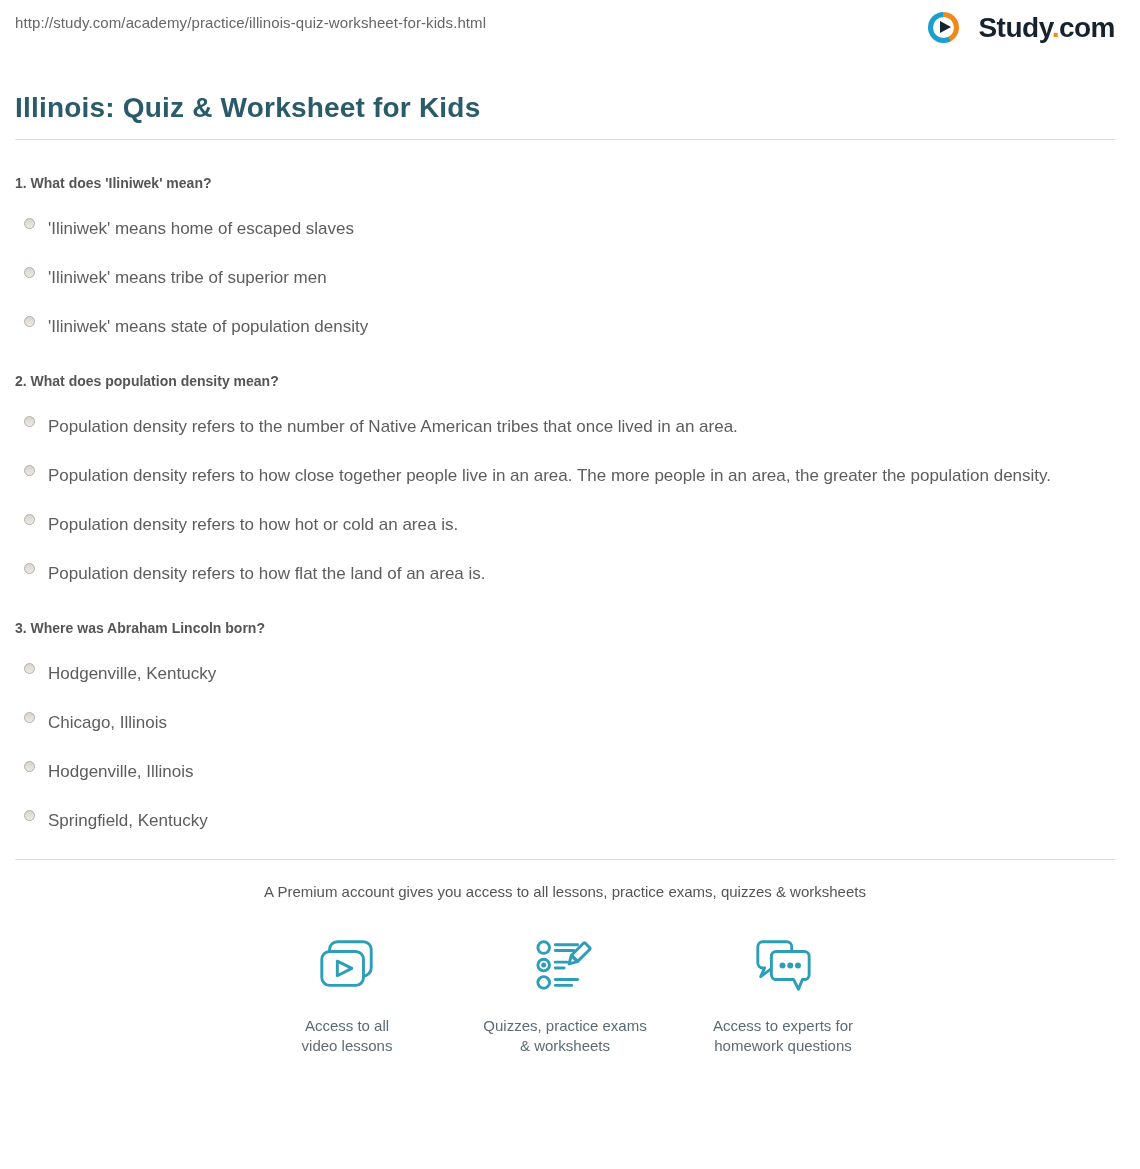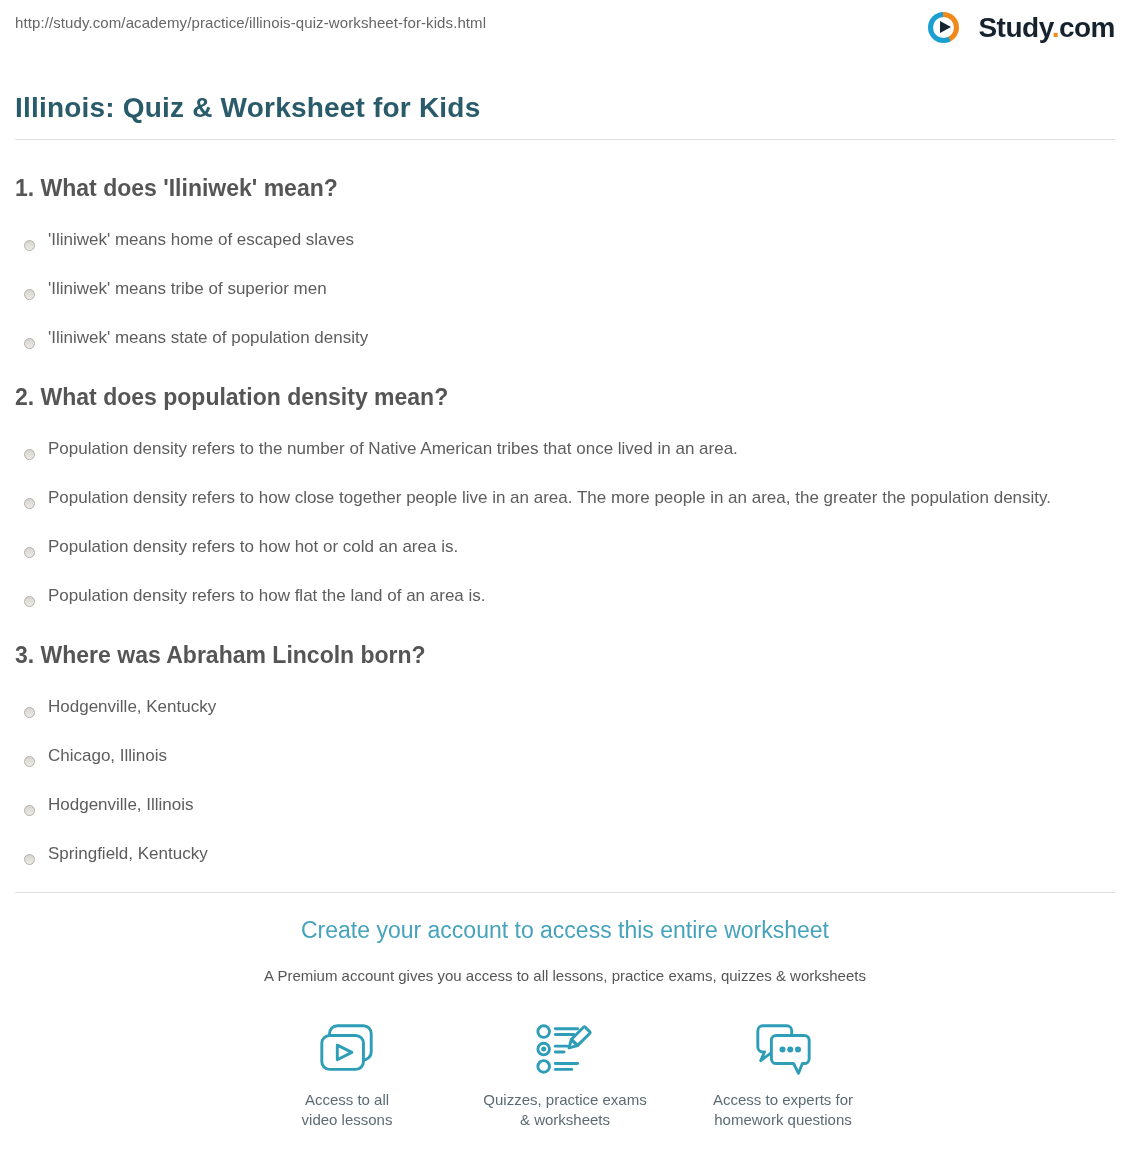--- a/index.html
+++ b/index.html
@@ -64,28 +64,28 @@
   }
   .rule {
     border: none;
     border-top: 1px solid #ddd;
     margin-top: 15px;
   }
 
   
   .question { margin-top: 35px; }
   .q-heading {
-    font-size: 23px;
+    font-size: 14px;
     font-weight: 700;
     color: #555;
   }
   .options { margin-top: 27px; }
   .option {
     display: flex;
-    align-items: flex-end;
+    align-items: flex-start;
     margin-bottom: 27px;
     cursor: pointer;
   }
   .radio {
     flex: 0 0 auto;
     width: 11px; height: 11px;
     margin: 0 13px 0 9px;
     border-radius: 50%;
     background: linear-gradient(#d8d4ce, #eeebe7);
     border: 1px solid #b4afa7;
@@ -114,21 +114,21 @@
     font-size: 15px;
     color: #555;
   }
   .features {
     margin-top: 38px;
     display: flex;
     justify-content: center;
   }
   .feature { width: 218px; text-align: center; }
   .feature svg { height: 56px; display: inline-block; }
-  .feature-label { margin-top: 8px; font-size: 15px; color: #5c6b73; line-height: 20px; }
+  .feature-label { margin-top: 18px; font-size: 15px; color: #5c6b73; line-height: 20px; }
   .feature-label span { display: block; }
   .icon-stroke { fill: none; stroke: #2e9db8; stroke-width: 3; stroke-linejoin: round; stroke-linecap: round; }
   .icon-stroke-fill { fill: #fff; stroke: #2e9db8; stroke-width: 3; stroke-linejoin: round; }
   .icon-fill { fill: #2e9db8; }
 </style>
 </head>
 <body>
 
 <div class="page">
 
@@ -199,21 +199,20 @@
         <span class="option-text">Hodgenville, Illinois</span>
       </div>
       <div class="option">
         <span class="radio"></span>
         <span class="option-text">Springfield, Kentucky</span>
       </div>
     </div>
   </section>
 
   <section class="cta">
-    <h2 class="cta-heading">Create your account to access this entire worksheet</h2>
     <p class="cta-sub">A Premium account gives you access to all lessons, practice exams, quizzes &amp; worksheets</p>
 
     <div class="features">
 
       <div class="feature">
         <svg viewBox="0 0 64 56" width="62" height="56">
           <rect class="icon-stroke" x="14" y="3" width="43" height="35" rx="8"></rect>
           <rect class="icon-stroke-fill" x="6" y="13" width="43" height="35" rx="8"></rect>
           <polygon class="icon-stroke" points="22,23 37,30.5 22,38"></polygon>
         </svg>

